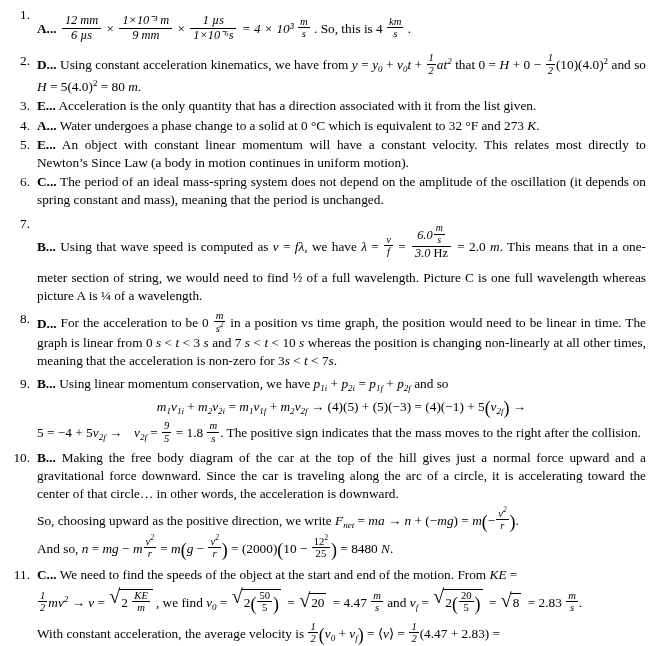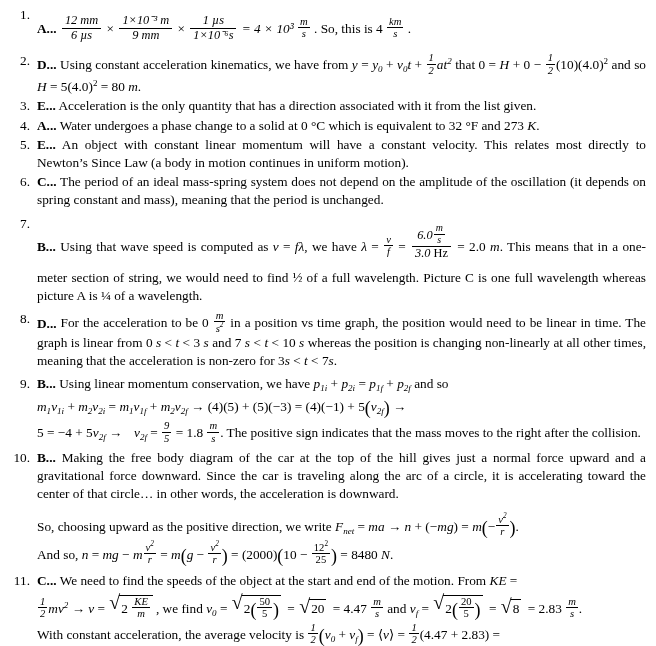--- a/index.html
+++ b/index.html
@@ -198,36 +198,36 @@
         in time.  The graph is linear from 0 <span class="m">s</span> &lt; <span class="m">t</span> &lt; 3 <span class="m">s</span> and 7 <span class="m">s</span> &lt; <span class="m">t</span> &lt; 10 <span class="m">s</span> whereas the position is changing
         non-linearly at all other times, meaning that the acceleration is non-zero for 3<span class="m">s</span> &lt; <span class="m">t</span> &lt; 7<span class="m">s</span>.
       </span>
     </li>
 
     <li style="margin-top:5px;">
       <span class="num">9.</span>
       <span class="choice">B...</span>
       <span class="body-text">
         Using linear momentum conservation, we have <span class="m">p<sub class="sb">1i</sub></span> + <span class="m">p<sub class="sb">2i</sub></span> = <span class="m">p<sub class="sb">1f</sub></span> + <span class="m">p<sub class="sb">2f</sub></span> and so
-        <div style="margin-top:2px;">
+        <div style="text-align:center; margin-top:2px;">
           <span class="m">m<sub class="sb">1</sub>v<sub class="sb">1i</sub></span> + <span class="m">m<sub class="sb">2</sub>v<sub class="sb">2i</sub></span> = <span class="m">m<sub class="sb">1</sub>v<sub class="sb">1f</sub></span> + <span class="m">m<sub class="sb">2</sub>v<sub class="sb">2f</sub></span> → (4)(5) + (5)(−3) = (4)(−1) + 5<span class="paren-big">(</span><span class="m">v<sub class="sb">2f</sub></span><span class="paren-big">)</span> →
         </div>
         5 = −4 + 5<span class="m">v<sub class="sb">2f</sub></span> → <span class="spacer"></span> <span class="m">v<sub class="sb">2f</sub></span> = <span class="sfrac"><span class="n m">9</span><span class="d m">5</span></span> = 1.8 <span class="sfrac"><span class="n m">m</span><span class="d m">s</span></span>.  The positive sign indicates that the mass moves to the right
         after the collision.
       </span>
     </li>
 
     <li style="margin-top:5px;">
       <span class="num">10.</span>
       <span class="choice">B...</span>
       <span class="body-text">
         Making the free body diagram of the car at the top of the hill gives just a normal force
         upward and a gravitational force downward.  Since the car is traveling along the arc of a circle, it
         is accelerating toward the center of that circle… in other words, the acceleration is downward.
-        <div style="margin-top:10px;">
+        <div style="margin-top:4px;">
           So, choosing upward as the positive direction, we write <span class="m">F<sub class="sb">net</sub></span> = <span class="m">ma</span> → <span class="m">n</span> + (−<span class="m">mg</span>) = <span class="m">m</span><span class="paren-big">(</span>−<span class="sfrac"><span class="n m">v<sup class="sp">2</sup></span><span class="d m">r</span></span><span class="paren-big">)</span>.
         </div>
         <div style="margin-top:1px;">
           And so, <span class="m">n</span> = <span class="m">mg</span> − <span class="m">m</span><span class="sfrac"><span class="n m">v<sup class="sp">2</sup></span><span class="d m">r</span></span> = <span class="m">m</span><span class="paren-big">(</span><span class="m">g</span> − <span class="sfrac"><span class="n m">v<sup class="sp">2</sup></span><span class="d m">r</span></span><span class="paren-big">)</span> = (2000)<span class="paren-big">(</span>10 − <span class="sfrac"><span class="n">12<sup class="sp">2</sup></span><span class="d">25</span></span><span class="paren-big">)</span> = 8480 <span class="m">N</span>.
         </div>
       </span>
     </li>
 
     <li style="margin-top:4px;">
       <span class="num">11.</span>
@@ -235,21 +235,21 @@
       <span class="body-text">
         We need to find the speeds of the object at the start and end of the motion.  From <span class="m">KE</span> =
         <div style="margin-top:5px;">
           <span class="sfrac"><span class="n m">1</span><span class="d m">2</span></span><span class="m">mv<sup class="sp">2</sup></span> → <span class="m">v</span> =
           <span class="radic"><span class="rad-body">2 <span class="sfrac"><span class="n m">KE</span><span class="d m">m</span></span></span></span>, we find <span class="m">v<sub class="sb">0</sub></span> =
           <span class="radic"><span class="rad-body">2<span class="paren-big">(</span><span class="sfrac"><span class="n">50</span><span class="d">5</span></span><span class="paren-big">)</span></span></span> =
           <span class="radic"><span class="rad-body">20</span></span> = 4.47 <span class="sfrac"><span class="n m">m</span><span class="d m">s</span></span> and <span class="m">v<sub class="sb">f</sub></span> =
           <span class="radic"><span class="rad-body">2<span class="paren-big">(</span><span class="sfrac"><span class="n">20</span><span class="d">5</span></span><span class="paren-big">)</span></span></span> =
           <span class="radic"><span class="rad-body">8</span></span> = 2.83 <span class="sfrac"><span class="n m">m</span><span class="d m">s</span></span>.
         </div>
-        <div style="">
+        <div style="margin-top:5px;">
           With constant acceleration, the average velocity is <span class="sfrac"><span class="n m">1</span><span class="d m">2</span></span><span class="paren-big">(</span><span class="m">v<sub class="sb">0</sub></span> + <span class="m">v<sub class="sb">f</sub></span><span class="paren-big">)</span> = <span class="angle">⟨</span><span class="m">v</span><span class="angle">⟩</span> = <span class="sfrac"><span class="n m">1</span><span class="d m">2</span></span>(4.47 + 2.83) =
         </div>
         <div style="margin-top:3px;">
           3.65 <span class="sfrac"><span class="n m">m</span><span class="d m">s</span></span>.  Since the object doesn’t change direction, the average speed is also 3.65 <span class="sfrac"><span class="n m">m</span><span class="d m">s</span></span>.
         </div>
       </span>
     </li>
 
   </ol>
 </div>

